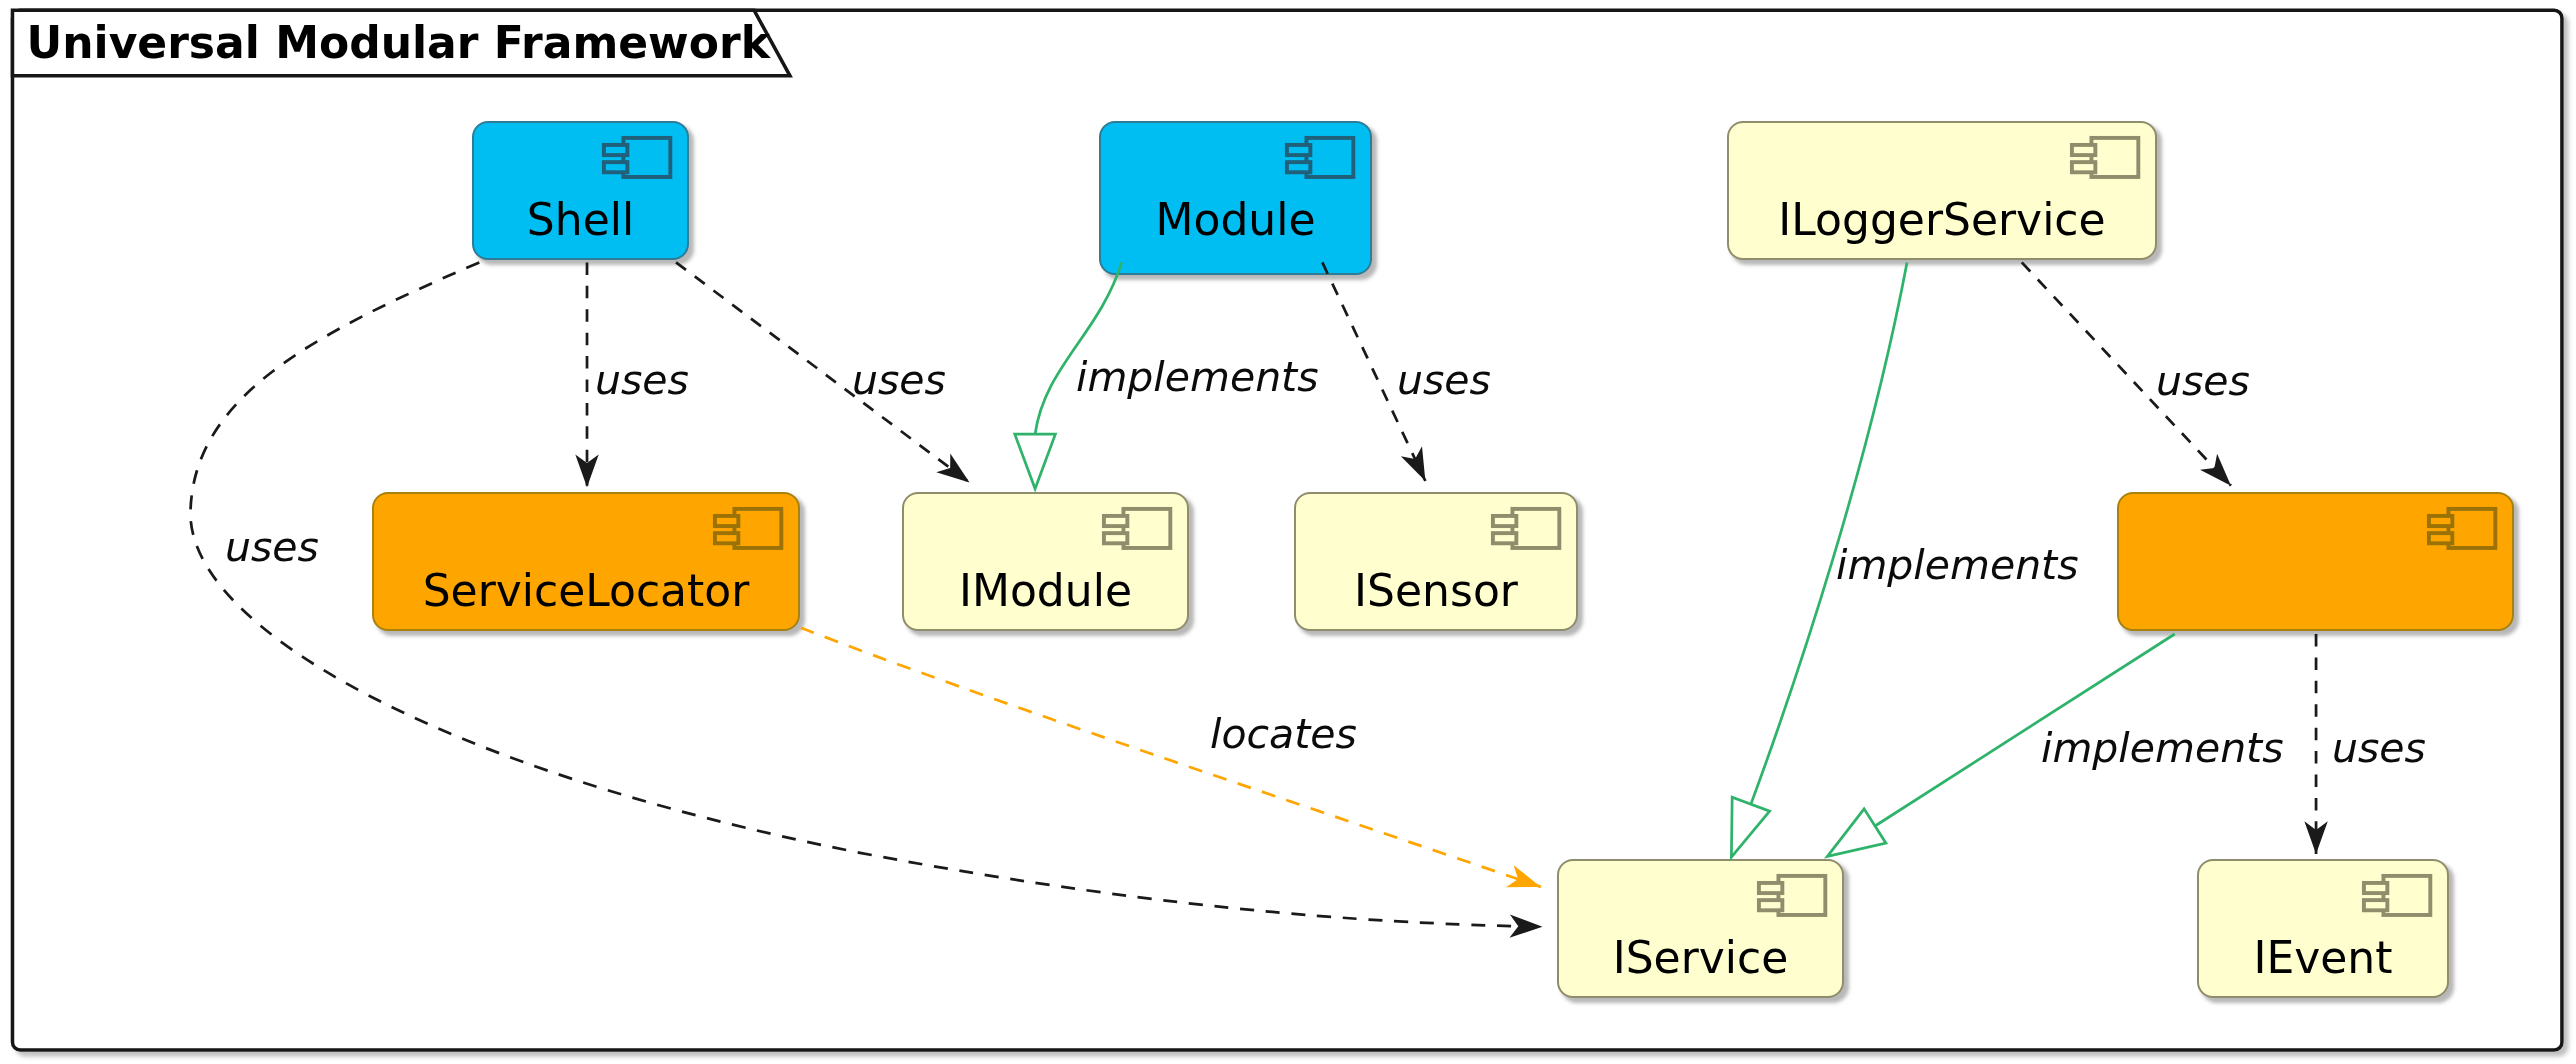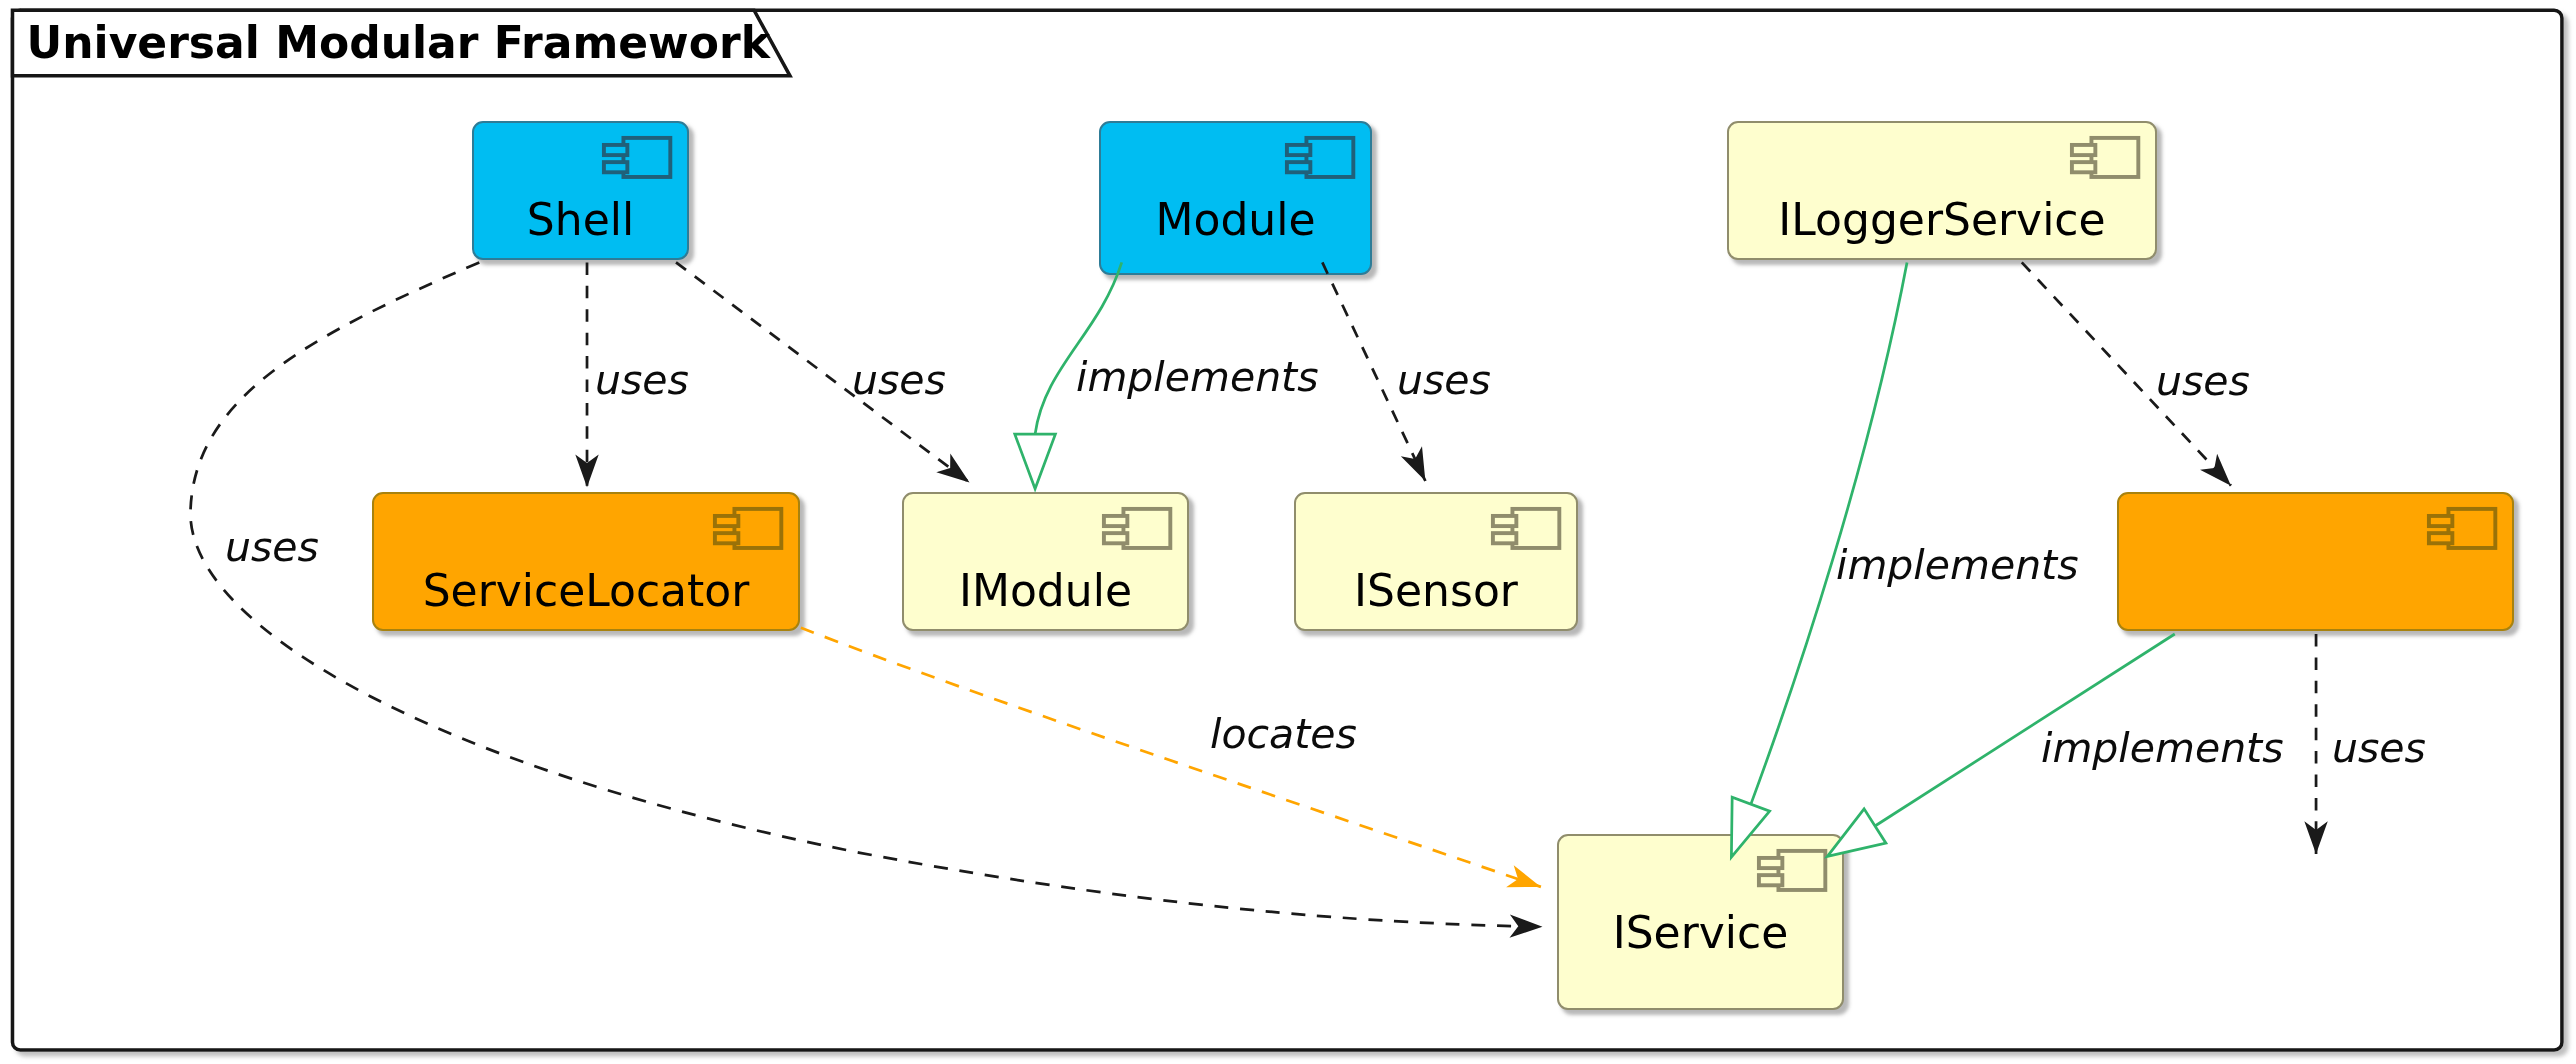--- a/index.html
+++ b/index.html
@@ -9,21 +9,21 @@
   }
   svg.layer{position:absolute;left:0;top:0;width:2576px;height:1065px;}
   .edges{pointer-events:none;}
   
   .frame-title{
     position:absolute;left:26.5px;top:17px;
     font-size:44px;font-weight:bold;color:#000;letter-spacing:0px;white-space:nowrap;
   }
   
   .component{
-    position:absolute;border-radius:11px;border:2.3px solid #000;
+    position:absolute;border-radius:16px;border:2.3px solid #000;
     box-shadow:4.7px 4.7px 3.9px rgba(125,125,125,.55);
     box-sizing:border-box;
   }
   .comp-label{
     position:absolute;left:0;right:0;top:61px;height:70px;
     display:flex;align-items:center;justify-content:center;
     font-size:44px;color:#000;white-space:nowrap;
   }
   .comp-icon{position:absolute;top:11px;right:12.5px;width:75px;height:50px;}
   .comp-icon rect{stroke-width:5px;}
@@ -112,29 +112,37 @@
   </div>
 
   <div class="component c-orange" style="left:2117px;top:492px;width:397px;height:139px">
     <svg class="comp-icon" viewBox="0 0 96 64">
       <rect x="30" y="5" width="60" height="50"></rect>
         <rect x="5" y="14" width="30" height="13"></rect>
         <rect x="5" y="36" width="30" height="13"></rect>
     </svg>
   </div>
 
-  <div class="component c-cream" style="left:1557px;top:834px;width:287px;height:176px">
+  <div class="component c-cream" style="left:1557px;top:859px;width:287px;height:139px">
     <svg class="comp-icon" viewBox="0 0 96 64">
       <rect x="30" y="5" width="60" height="50"></rect>
         <rect x="5" y="14" width="30" height="13"></rect>
         <rect x="5" y="36" width="30" height="13"></rect>
     </svg>
     <span class="comp-label">IService</span>
   </div>
 
+  <div class="component c-cream" style="left:2197px;top:859px;width:252px;height:139px">
+    <svg class="comp-icon" viewBox="0 0 96 64">
+      <rect x="30" y="5" width="60" height="50"></rect>
+        <rect x="5" y="14" width="30" height="13"></rect>
+        <rect x="5" y="36" width="30" height="13"></rect>
+    </svg>
+    <span class="comp-label">IEvent</span>
+  </div>
 
   <svg class="layer edges" viewBox="0 0 3300 1364" width="2576" height="1065">
     <defs>
       <marker id="mBlack" markerUnits="userSpaceOnUse" markerWidth="50" markerHeight="38" refX="44" refY="17" orient="auto">
         <path d="M2,2 L44,17 L2,32 L13,17 Z" fill="#1A1A1A"></path>
       </marker>
       <marker id="mOrange" markerUnits="userSpaceOnUse" markerWidth="50" markerHeight="38" refX="44" refY="17" orient="auto">
         <path d="M2,2 L44,17 L2,32 L13,17 Z" fill="#FFA500"></path>
       </marker>
     </defs>

